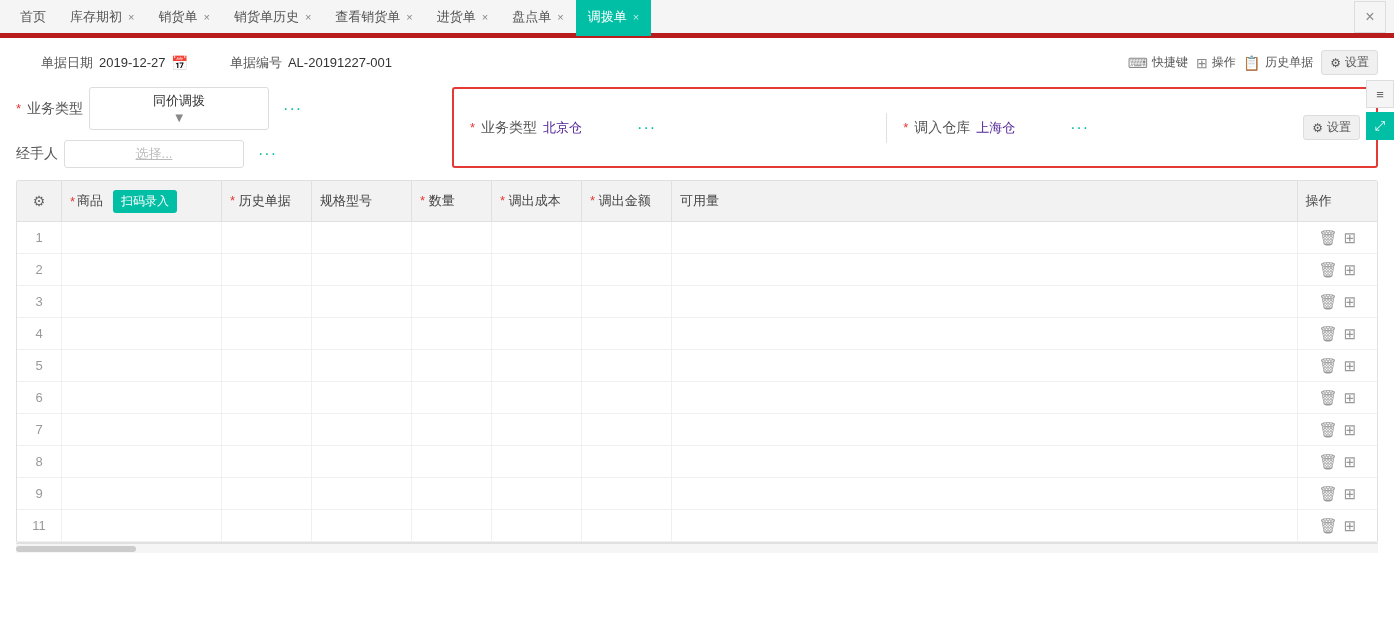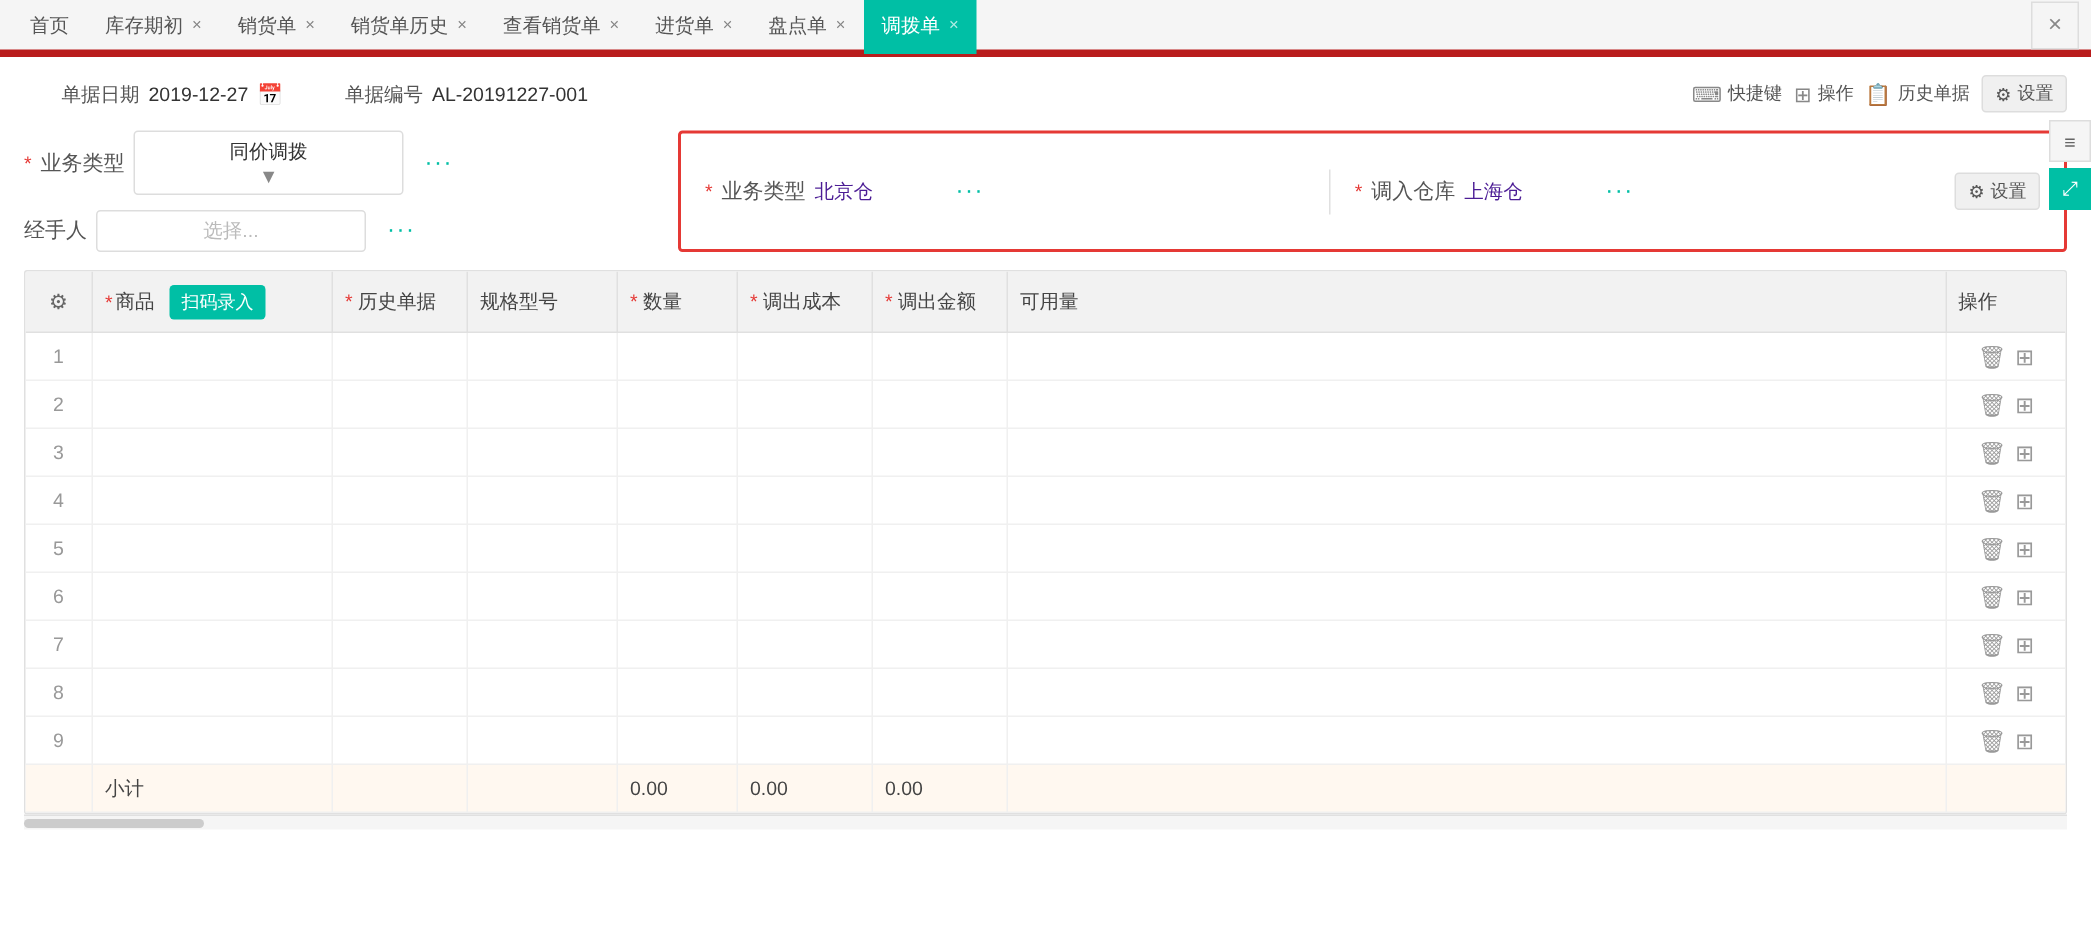--- a/index.html
+++ b/index.html
@@ -373,21 +373,21 @@
         <span class="field-label">业务类型</span>
         <div class="field-select">
           <span>同价调拨</span>
           <span style="color:#888;">▼</span>
         </div>
         <span class="field-dots">···</span>
       </div>
       <div class="form-field">
         <span class="field-label">经手人</span>
         <div class="field-select">
-          <span style="color:#bbb;">选择...</span>
+          <span style="color:#bbb;text-decoration:underline;">选择...</span>
         </div>
         <span class="field-dots">···</span>
       </div>
     </div>
 
     <div class="form-right-box">
       <div class="warehouse-group">
         <span class="required-star">*</span>
         <span class="field-label">业务类型</span>
         <span class="field-value">北京仓</span>
@@ -582,30 +582,35 @@
             <td></td>
             <td></td>
           <td></td>
           <td>
               <div class="action-cell">
                 <span class="action-icon">🗑</span>
                 <span class="action-icon">⊞</span>
               </div>
             </td>
         </tr>
-        <tr class="subtotal-row">
-          <td class="row-num"></td>
-          <td>小计</td>
-          <td></td>
-          <td></td>
-          <td>0.00</td>
-          <td>0.00</td>
-          <td>0.00</td>
-          <td></td>
-          <td></td>
+        <tr>
+          <td class="row-num">11</td>
+          <td></td>
+            <td></td>
+            <td></td>
+          <td></td>
+            <td></td>
+            <td></td>
+          <td></td>
+          <td>
+              <div class="action-cell">
+                <span class="action-icon">🗑</span>
+                <span class="action-icon">⊞</span>
+              </div>
+            </td>
         </tr>
       </tbody>
     </table>
   </div>
 
   <div class="scroll-area">
     <div class="scroll-thumb"></div>
   </div>
 </div>
 

